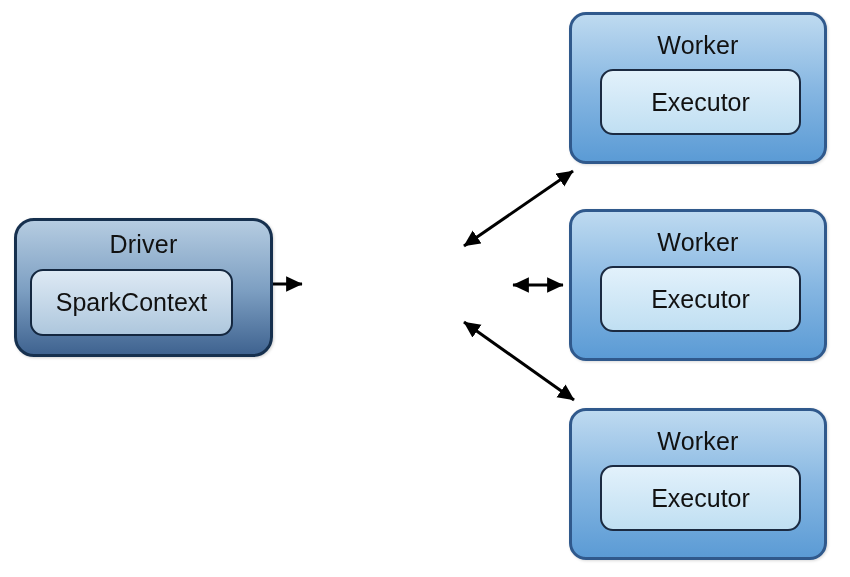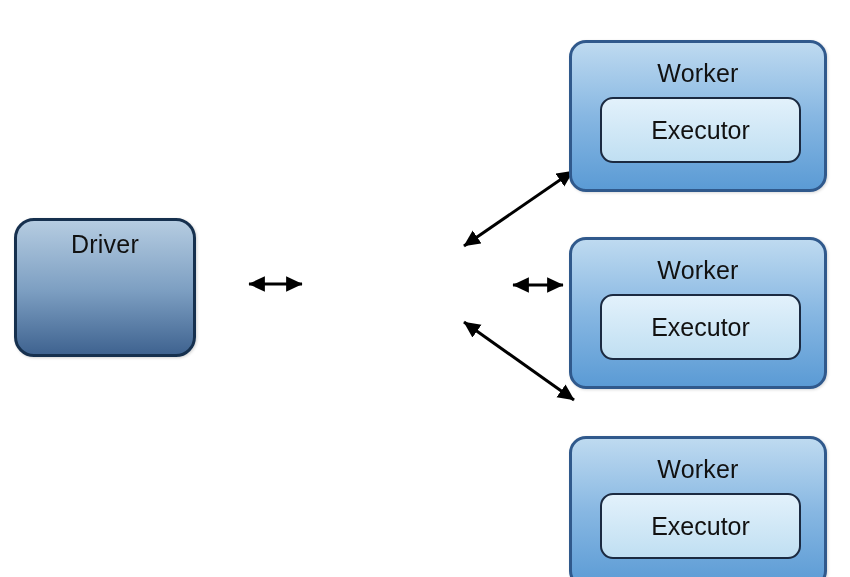--- a/index.html
+++ b/index.html
@@ -41,21 +41,21 @@
     box-sizing: border-box;
     display: flex;
     align-items: center;
     justify-content: center;
     font-size: 25px;
     color: #111111;
   }
   
   .driver {
     left: 14px; top: 218px;
-    width: 182px; height: 139px;
+    width: 259px; height: 139px;
     border: 3px solid #16304e;
     border-radius: 20px;
     background: linear-gradient(180deg, #b5cce1 0%, #7d9fc2 52%, #3f6390 100%);
     box-shadow: 1px 1px 3px rgba(0,0,0,0.18);
   }
   .driver .node-title { top: 9px; }
   .sparkcontext {
     left: 13px; top: 48px;
     width: 203px; height: 67px;
     border: 2px solid #14273f;
@@ -76,21 +76,20 @@
     color: #111111;
   }
   
   .worker {
     left: 569px;
     width: 258px; height: 152px;
     border: 3px solid #30598c;
     border-radius: 17px;
     background: linear-gradient(180deg, #bedaf0 0%, #87b7e2 50%, #5b9bd5 100%);
     box-shadow: 1px 1px 3px rgba(0,0,0,0.15);
-    margin-top: 28px;
   }
   .worker-1 { top: 12px; }
   .worker-2 { top: 209px; }
   .worker-3 { top: 408px; }
   .worker .node-title { top: 16px; }
   .executor {
     left: 28px; top: 54px;
     width: 201px; height: 66px;
     border: 2px solid #1b2a41;
     border-radius: 13px;
@@ -110,20 +109,23 @@
       </marker>
     </defs>
     <line x1="249" y1="284" x2="302" y2="284" stroke="#000000" stroke-width="3" marker-start="url(#ah)" marker-end="url(#ah)"></line>
     <line x1="464" y1="246" x2="573" y2="171" stroke="#000000" stroke-width="3" marker-start="url(#ah)" marker-end="url(#ah)"></line>
     <line x1="513" y1="285" x2="563" y2="285" stroke="#000000" stroke-width="3" marker-start="url(#ah)" marker-end="url(#ah)"></line>
     <line x1="464" y1="322" x2="574" y2="400" stroke="#000000" stroke-width="3" marker-start="url(#ah)" marker-end="url(#ah)"></line>
   </svg>
 
   <div class="node driver">
     <div class="node-title">Driver</div>
+    <div class="subnode sparkcontext">
+      <span>SparkContext</span>
+    </div>
   </div>
 
 
   <div class="node worker worker-1">
     <div class="node-title">Worker</div>
     <div class="subnode executor">
       <span>Executor</span>
     </div>
   </div>
 

